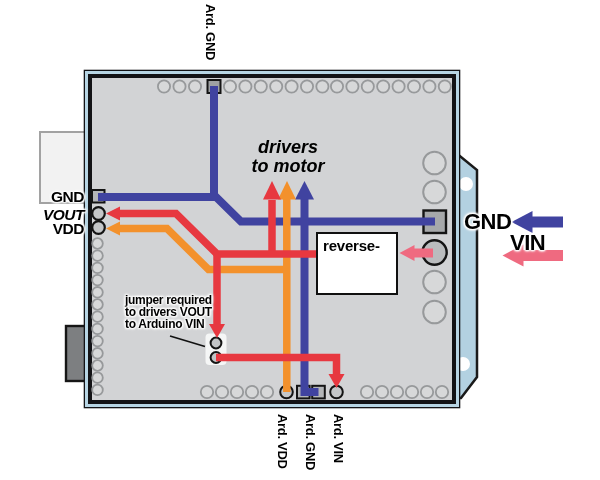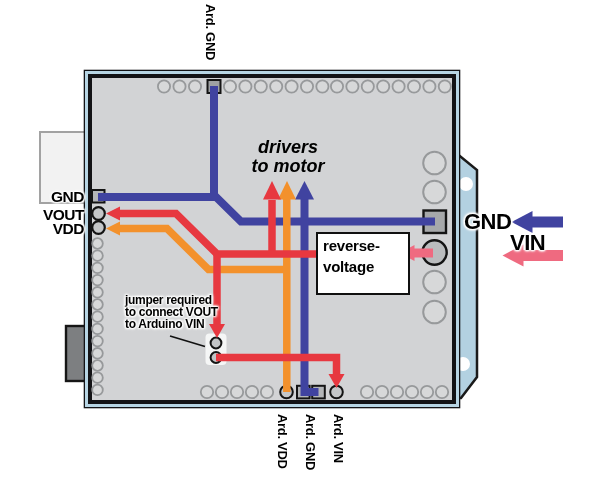--- a/index.html
+++ b/index.html
@@ -22,21 +22,21 @@
   .txt{position:absolute;z-index:5;color:#000;white-space:nowrap;}
   .glow{text-shadow:0 0 2px #fff,0 0 3px #fff,0 0 4px #fff,1px 1px 2px #fff,-1px -1px 2px #fff,1px -1px 2px #fff,-1px 1px 2px #fff;}
   .left-label{font-size:15.5px;font-weight:bold;width:54px;text-align:right;letter-spacing:-0.5px;left:30px;}
   .right-label{font-size:22px;font-weight:bold;left:464px;letter-spacing:-0.5px;}
   #motor-text{
     left:238px;top:138px;width:100px;text-align:center;
     font-size:18px;font-weight:bold;font-style:italic;line-height:19px;
   }
   #protection-box{
     left:316px;top:232px;width:73px;height:58px;
-    padding:1px 12px 0 5px;border:2.5px solid #101010;background:#ffffff;
+    padding:1px 0 0 5px;border:2.5px solid #101010;background:#ffffff;
     font-size:15px;font-weight:bold;line-height:21px;letter-spacing:-0.2px;
   }
   #jumper-note{
     left:113px;top:294px;
     font-size:12px;font-weight:bold;line-height:12px;letter-spacing:-0.3px;padding-left:12px;
   }
   .vlabel{
     font-size:13px;font-weight:bold;height:14px;letter-spacing:-0.3px;
     transform-origin:0 0;transform:rotate(90deg);
   }
@@ -161,38 +161,37 @@
   </g>
   <g>
     <path d="M523 255.5 H563" fill="none" stroke-width="11" class="sw-vin"></path>
     <polygon class="sf-vin" points="502.5,255.5 523.5,244.5 523.5,266.5"></polygon>
   </g>
 
   <path d="M170 336 L205 346.5" stroke="#111" stroke-width="1.6" fill="none"></path>
 </svg>
 
 <div class="txt left-label glow" style="top:188px;">GND</div>
-<div class="txt left-label glow" style="top:205.5px;">VOUT</div>
+<div class="txt left-label glow" style="top:205.5px;font-style:italic;">VOUT</div>
 <div class="txt left-label glow" style="top:220px;text-align:right;">VDD</div>
 
 <div class="txt right-label glow" style="top:209px;">GND</div>
 <div class="txt right-label glow" style="top:230px;margin-left:46px;">VIN</div>
 
 <div class="txt" id="motor-text">
   <div>drivers</div>
   <div>to motor</div>
 </div>
 
 <div class="txt" id="protection-box">
   <div>reverse-</div>
-  <div>voltage</div>
 </div>
 
 <div class="txt glow" id="jumper-note">
   <div>jumper required</div>
-  <div>to connect VOUT</div>
+  <div>to drivers VOUT</div>
   <div>to Arduino VIN</div>
 </div>
 
 <div class="txt vlabel" style="left:218px;top:4px;width:64px;">Ard. GND</div>
 <div class="txt vlabel" style="left:290px;top:414px;width:63px;">Ard. VDD</div>
 <div class="txt vlabel" style="left:318px;top:414px;width:63px;">Ard. GND</div>
 <div class="txt vlabel" style="left:346px;top:414px;width:63px;">Ard. VIN</div>
 
 </body></html>

